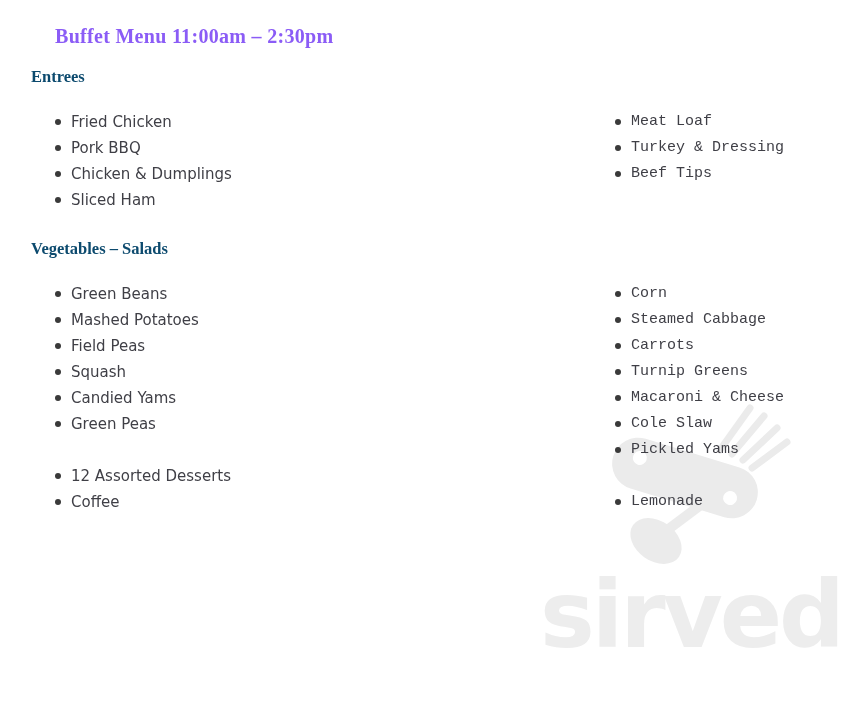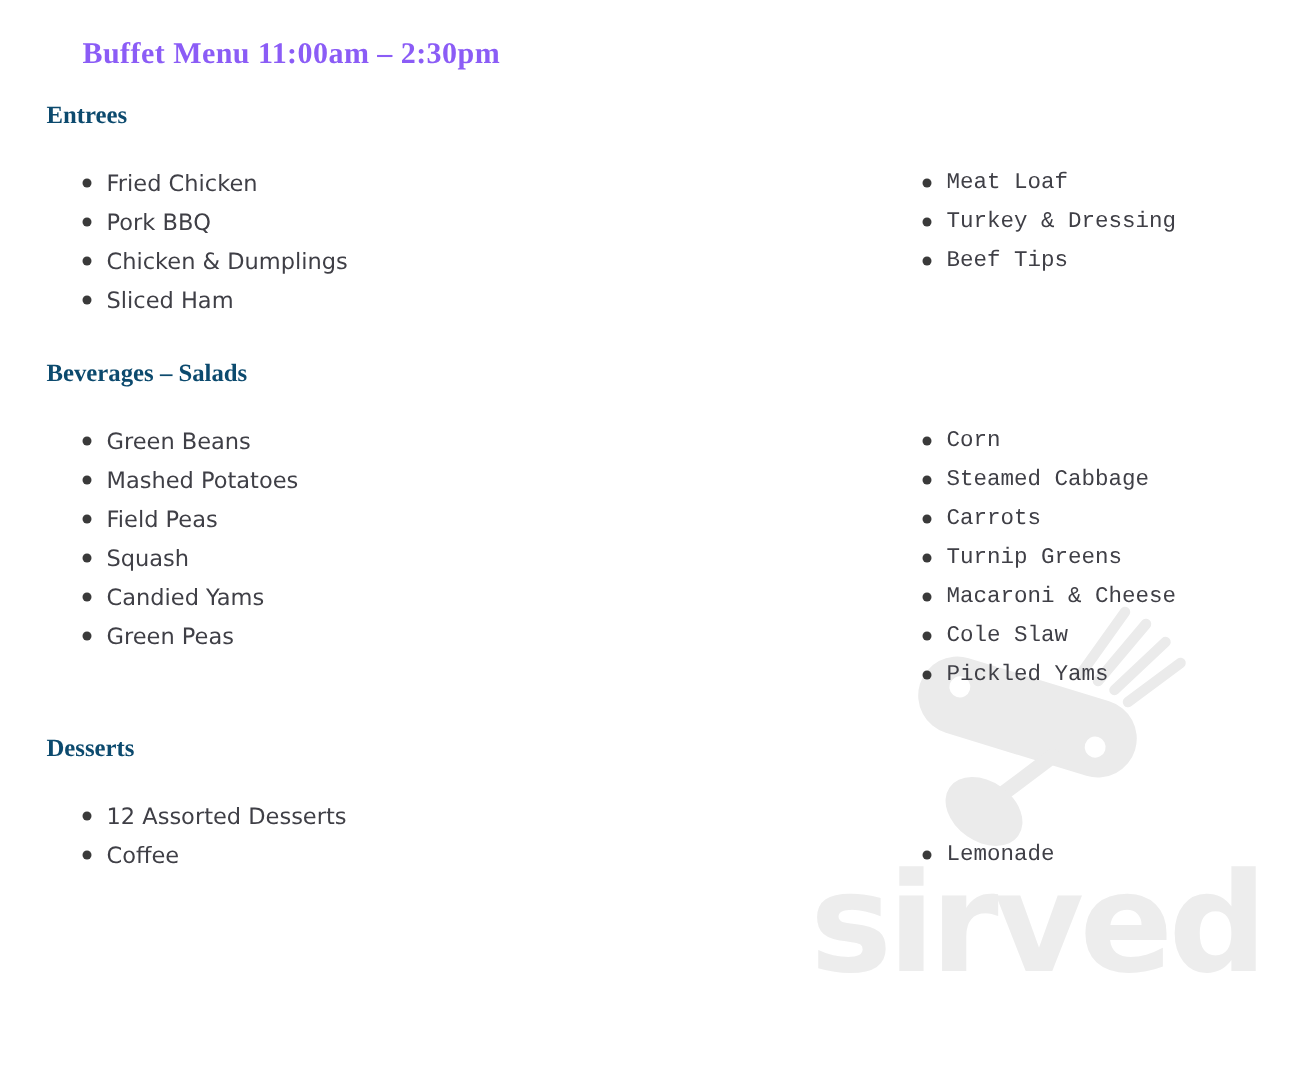--- a/index.html
+++ b/index.html
@@ -112,21 +112,21 @@
             <li>Sliced Ham</li>
           </ul>
           <ul>
             <li>Meat Loaf</li>
             <li>Turkey &amp; Dressing</li>
             <li>Beef Tips</li>
           </ul>
         </div>
       </section>
       <section class="menu-section">
-        <h2>Beverages – Salads</h2>
+        <h2>Vegetables – Salads</h2>
         <div class="cols">
           <ul>
             <li>Green Beans</li>
             <li>Mashed Potatoes</li>
             <li>Field Peas</li>
             <li>Squash</li>
             <li>Candied Yams</li>
             <li>Green Peas</li>
           </ul>
           <ul>
@@ -134,21 +134,20 @@
             <li>Steamed Cabbage</li>
             <li>Carrots</li>
             <li>Turnip Greens</li>
             <li>Macaroni &amp; Cheese</li>
             <li>Cole Slaw</li>
             <li>Pickled Yams</li>
           </ul>
         </div>
       </section>
       <section class="menu-section">
-        <h2>Desserts</h2>
         <div class="cols">
           <ul>
             <li>12 Assorted Desserts</li>
           </ul>
           <ul></ul>
         </div>
       </section>
       <section class="menu-section">
         <div class="cols">
           <ul>

